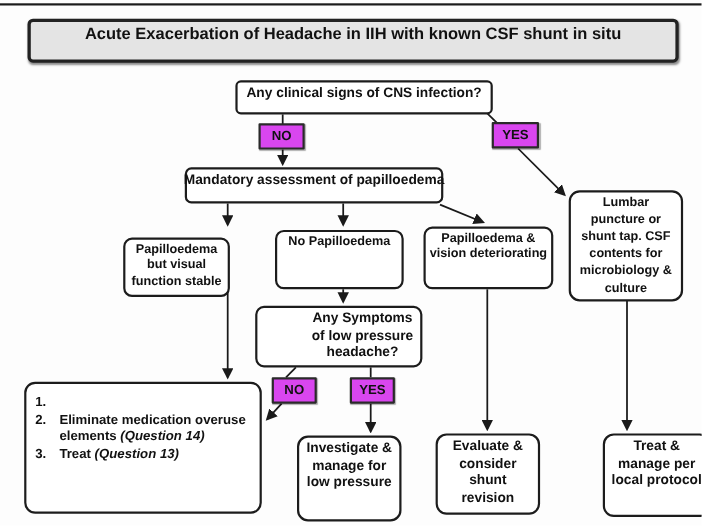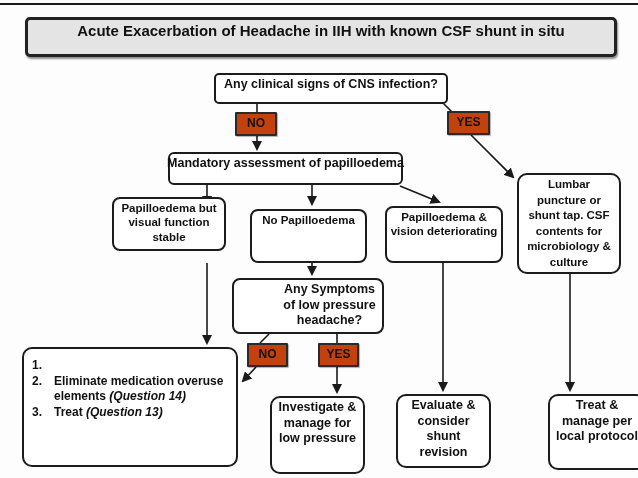--- a/index.html
+++ b/index.html
@@ -13,27 +13,27 @@
     position:absolute;z-index:2;background:#ffffff;border:2px solid #1c1c1c;border-radius:8px;
     display:flex;align-items:flex-start;justify-content:center;text-align:center;
     font-weight:bold;line-height:1.25;box-sizing:border-box;padding:2px 3px;
   }
   .title{
     left:25px;top:17px;width:592px;height:40px;background:#e4e4e4;border-radius:5px;
     border:3px solid #222;font-size:15px;box-shadow:1px 2px 2px rgba(0,0,0,.45);
   }
   .q-cns{left:214px;top:73px;width:234px;height:31px;border-radius:5px;font-size:12.5px;white-space:nowrap;}
   .tag{
-    background:#c2410c;border:2px solid #2a2a2a;border-radius:1px;font-size:12px;
+    background:#d946ef;border:2px solid #2a2a2a;border-radius:1px;font-size:12px;
     box-shadow:1px 1px 1px rgba(0,0,0,.3);
   }
   .no1{left:235px;top:112px;width:42px;height:24px;}
   .yes1{left:447px;top:111px;width:43px;height:24px;}
   .mandatory{left:168px;top:152px;width:235px;height:33px;border-radius:6px;font-size:12.5px;white-space:nowrap;}
-  .papstable{left:112px;top:197px;width:114px;height:54px;font-size:11.5px;}
+  .papstable{left:112px;top:216px;width:97px;height:54px;font-size:11.5px;}
   .nopap{left:250px;top:209px;width:117px;height:54px;font-size:11.5px;}
   .papdet{left:385px;top:206px;width:118px;height:57px;font-size:11.5px;}
   .lumbar{left:517px;top:173px;width:104px;height:101px;border-radius:10px;font-size:11.5px;line-height:1.35;}
   .q-lowp{left:232px;top:278px;width:152px;height:56px;font-size:12.5px;padding-left:46px;}
   .no2{left:247px;top:343px;width:41px;height:24px;}
   .yes2{left:318px;top:343px;width:41px;height:24px;}
   .treatment{
     left:22px;top:347px;width:216px;height:120px;border-radius:10px;font-size:12px;
     display:block;text-align:left;padding:9px 4px 4px 8px;line-height:1.3;
   }

